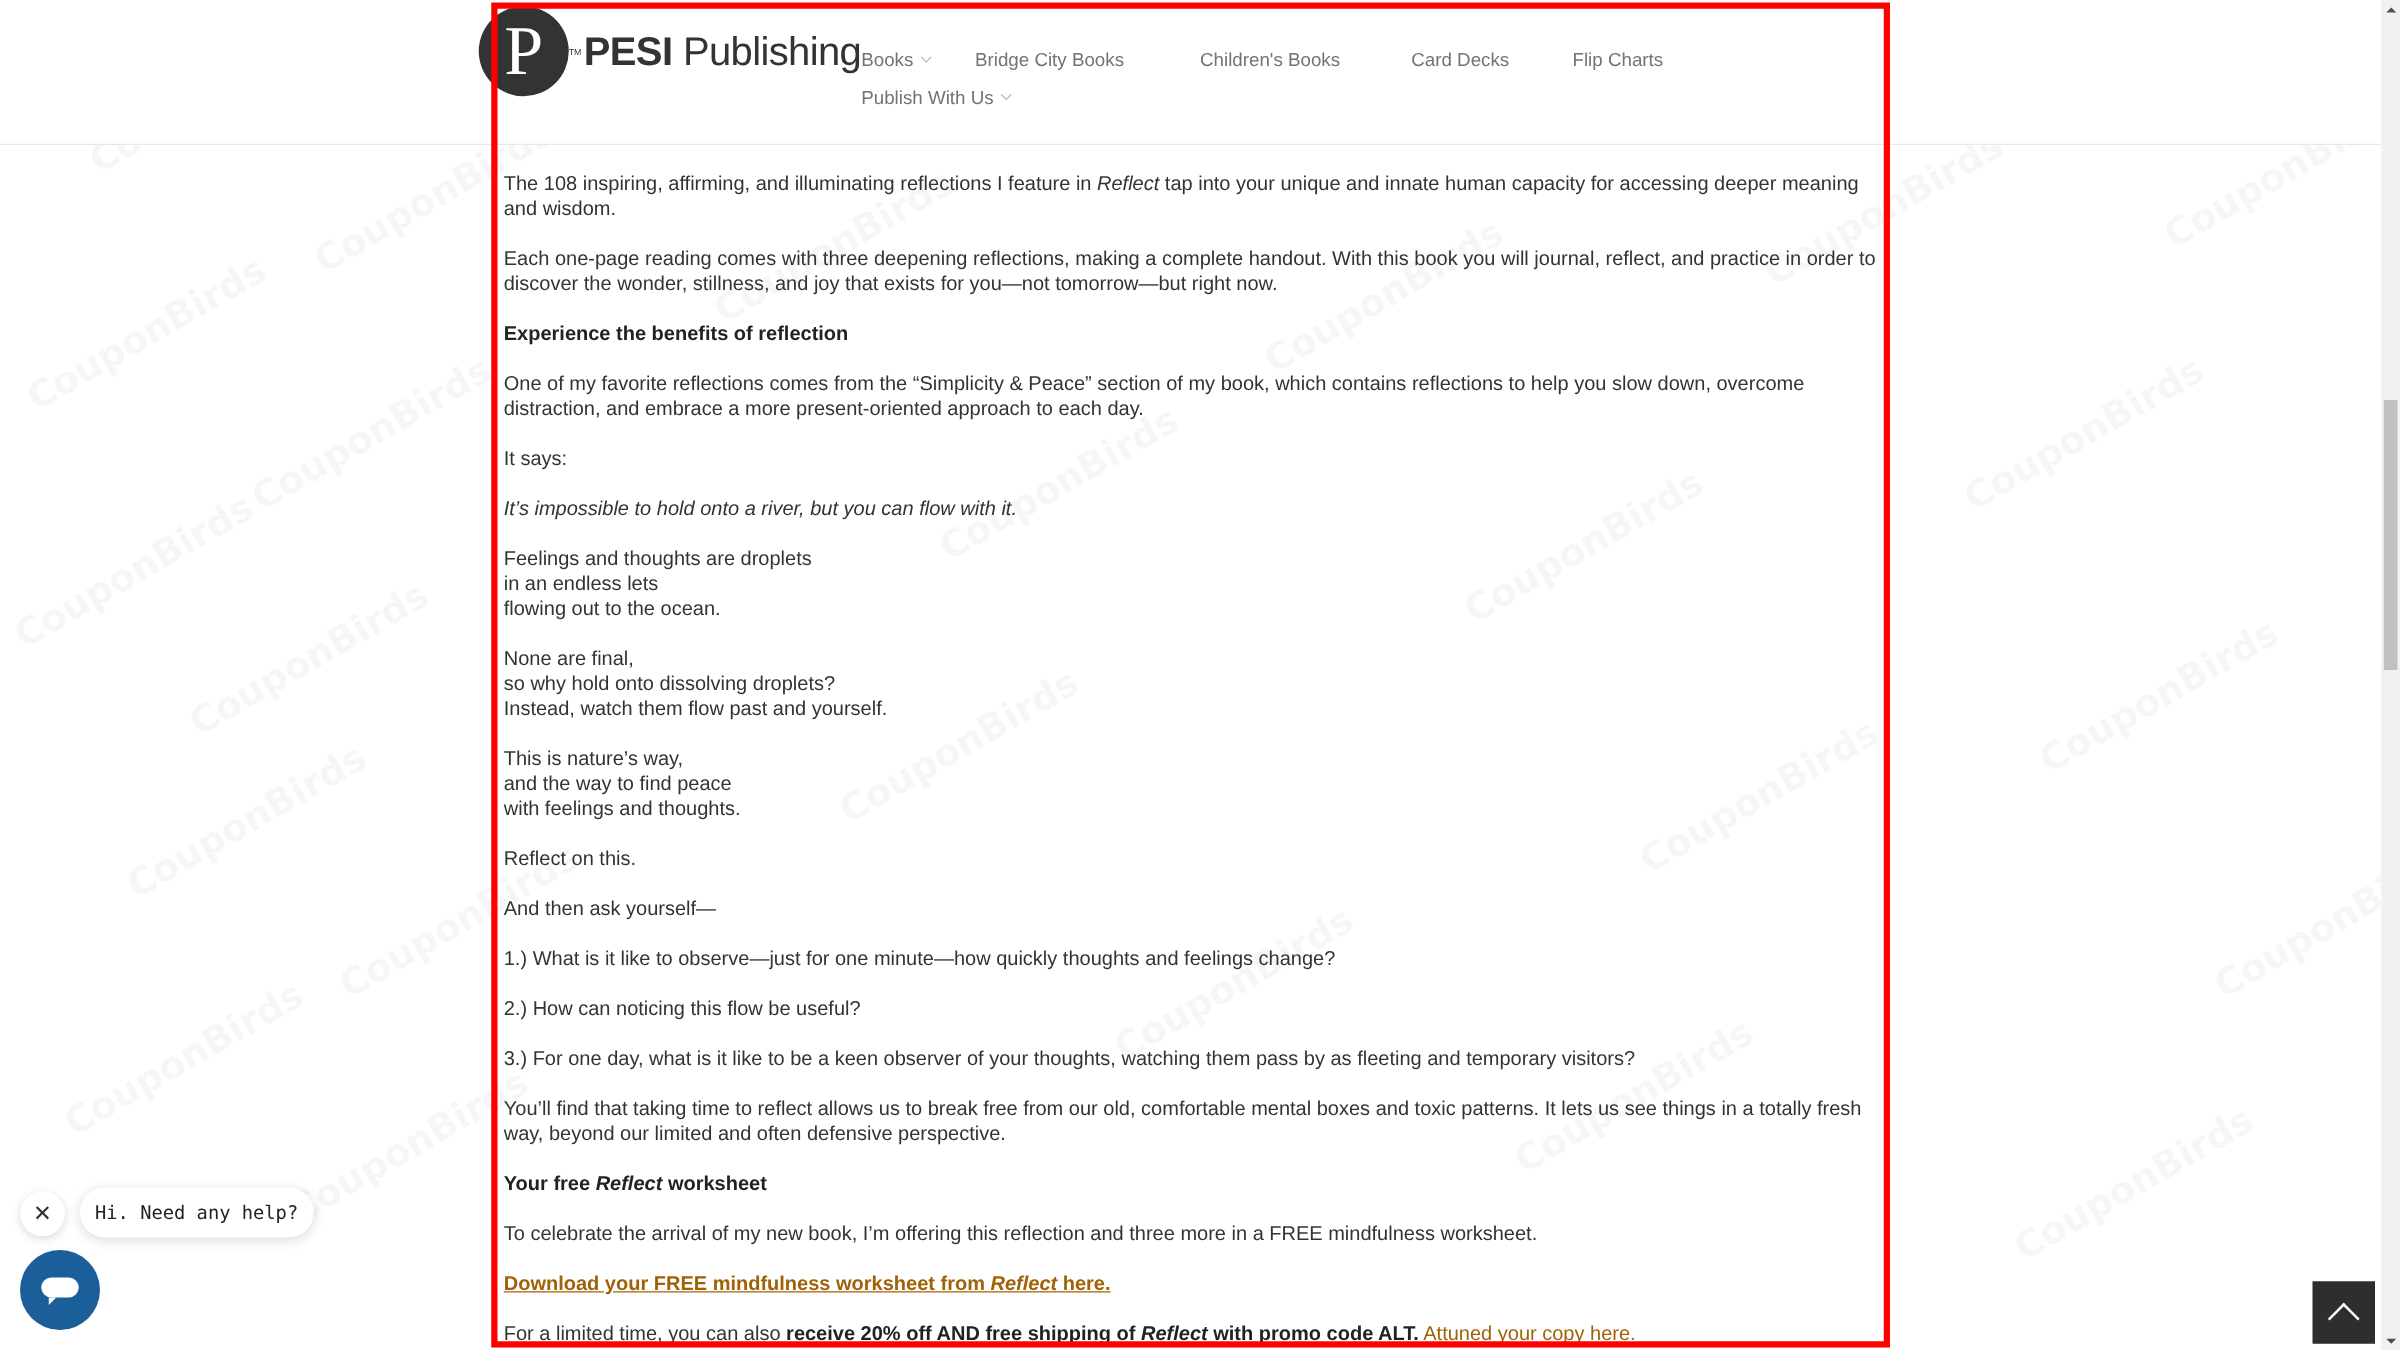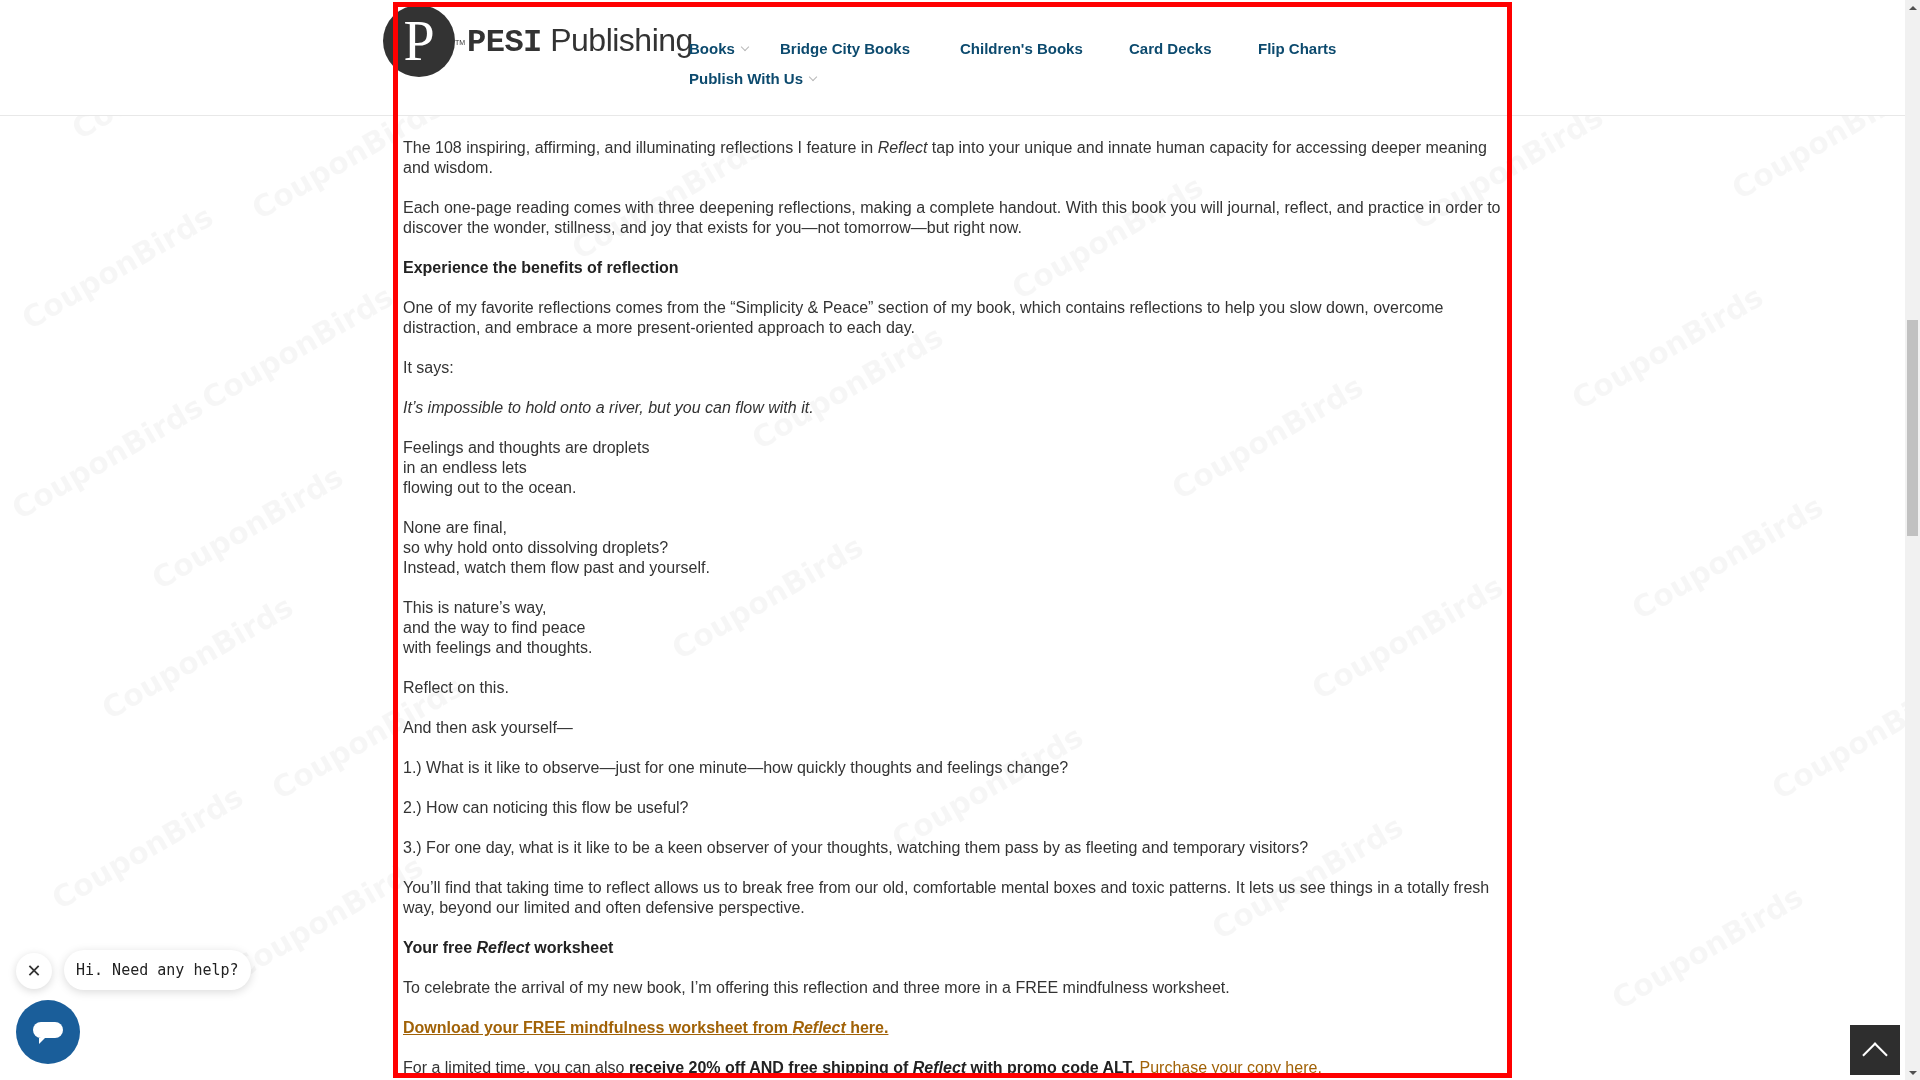--- a/index.html
+++ b/index.html
@@ -22,22 +22,22 @@
 
     
     .header { position: absolute; left: 0; top: 0; width: 1905px; height: 116px; background: #ffffff;
               border-bottom: 1px solid #e8e8e8; z-index: 5; }
     .logo { position: absolute; left: 383px; top: 5px; display: flex; align-items: center; }
     .logo-circle { width: 72px; height: 72px; border-radius: 50%; background: #333333; color: #ffffff;
                    font-family: "Liberation Serif", "DejaVu Serif", serif; font-size: 56px; line-height: 72px;
                    text-align: center; position: relative; }
     .logo-tm { position: absolute; left: 72px; top: 2px; font-size: 7px; color: #333; font-family: "Liberation Sans", sans-serif; }
     .logo-text { margin-left: 12px; font-size: 32px; color: #333333; letter-spacing: -0.5px; white-space: nowrap; }
-    .logo-text .bold { font-weight: bold; font-family: Liberation Mono, monospace; }
-    .nav-item { position: absolute; font-size: 15px; font-weight: bold; color: #0c4a6e; white-space: nowrap; cursor: pointer; }
+    .logo-text .bold { font-weight: bold; }
+    .nav-item { position: absolute; font-size: 15px; font-weight: normal; color: #737373; white-space: nowrap; cursor: pointer; }
     .nav-item .chev { display: inline-block; width: 6px; height: 6px; border-right: 1px solid #b8b8b8;
                       border-bottom: 1px solid #b8b8b8; transform: rotate(45deg); margin-left: 7px; position: relative; top: -4px; }
 
     
     .frame { position: absolute; left: 393px; top: 2px; width: 1119px; height: 1076px;
              border: 5px solid #ff0000; z-index: 6; pointer-events: none; }
 
     
     .scrollbar { position: absolute; left: 1905px; top: 0; width: 15px; height: 1080px; background: #f1f1f1; z-index: 7; }
     .sb-up, .sb-down { position: absolute; left: 0; width: 15px; height: 15px; display: flex; align-items: center; justify-content: center; }
@@ -119,21 +119,21 @@
   </p>
   <p>Reflect on this.</p>
   <p>And then ask yourself—</p>
   <p>1.) What is it like to observe—just for one minute—how quickly thoughts and feelings change?</p>
   <p>2.) How can noticing this flow be useful?</p>
   <p>3.) For one day, what is it like to be a keen observer of your thoughts, watching them pass by as fleeting and temporary visitors?</p>
   <p>You’ll find that taking time to reflect allows us to break free from our old, comfortable mental boxes and toxic patterns. It lets us see things in a totally fresh way, beyond our limited and often defensive perspective.</p>
   <p><b><span>Your free </span><em>Reflect</em><span> worksheet</span></b></p>
   <p>To celebrate the arrival of my new book, I’m offering this reflection and three more in a FREE mindfulness worksheet.</p>
   <p><a class="ul" href="#"><span>Download your FREE mindfulness worksheet from </span><em>Reflect</em><span> here.</span></a></p>
-  <p><span>For a limited time, you can also </span><b><span>receive 20% off AND free shipping of </span><em>Reflect</em><span> with promo code ALT.</span></b><span> </span><a href="#">Purchase your copy here.</a></p>
+  <p><span>For a limited time, you can also </span><b><span>receive 20% off AND free shipping of </span><em>Reflect</em><span> with promo code ALT.</span></b><span> </span><a href="#">Attuned your copy here.</a></p>
 </div>
 
 <div class="header">
   <div class="logo">
     <div class="logo-circle">
       <span>P</span>
       <span class="logo-tm">TM</span>
     </div>
     <div class="logo-text"><span class="bold">PESI</span><span> Publishing</span></div>
   </div>

